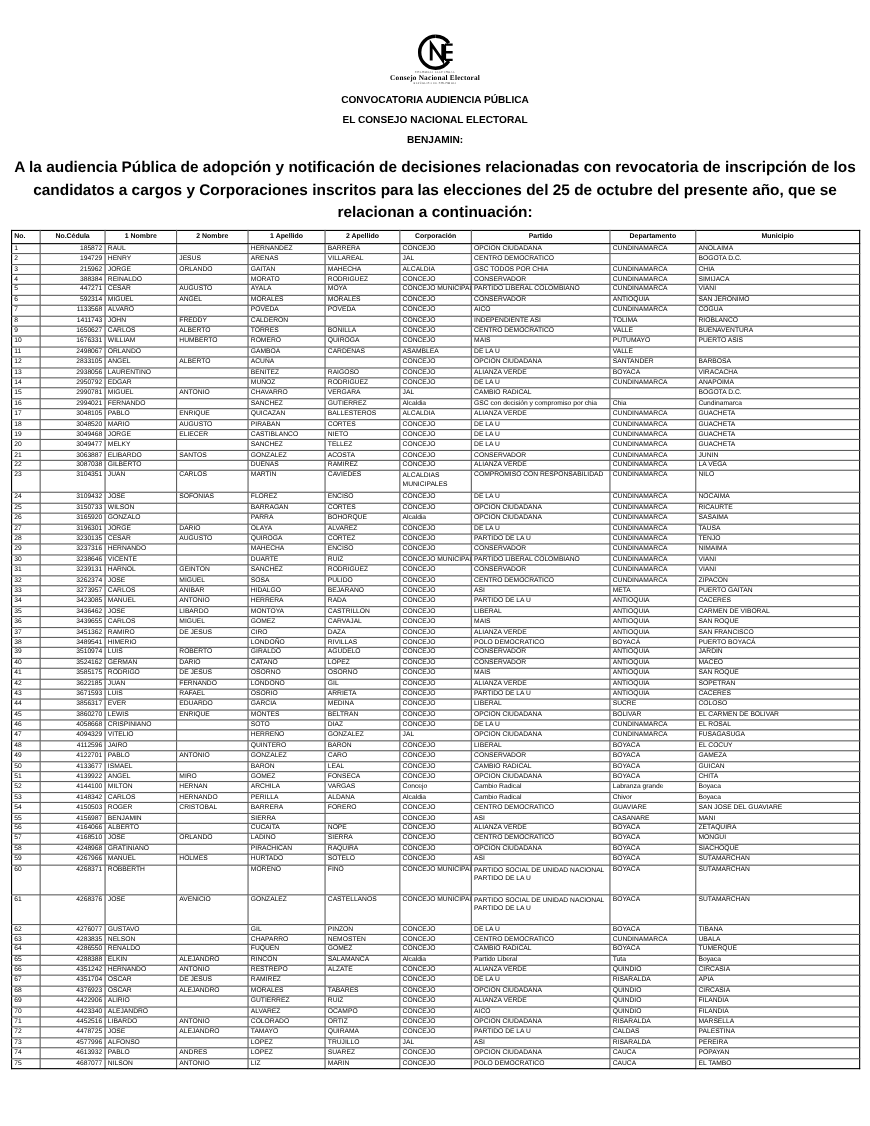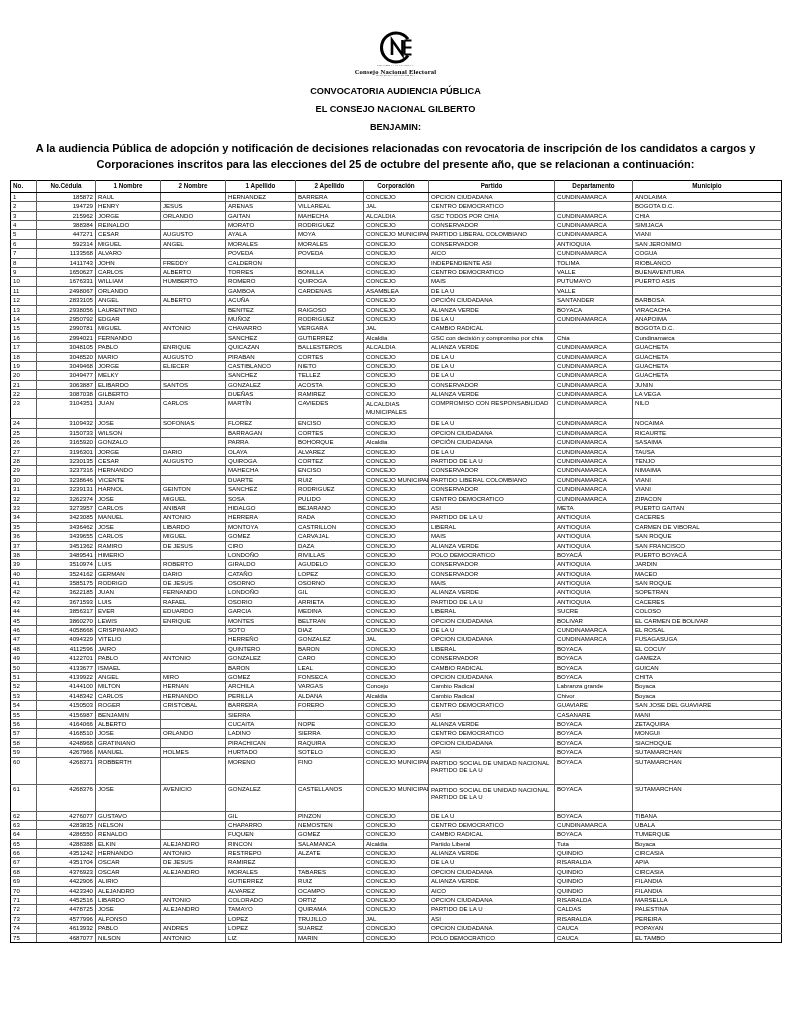--- a/index.html
+++ b/index.html
@@ -63,21 +63,21 @@
     margin-top: 9px;
   }
   .titles .t {
     font-weight: bold;
     font-size: 9.2px;
     line-height: 1.0;
     margin: 0 0 9px 0;
   }
   .intro {
     font-weight: bold;
-    font-size: 11px;
+    font-size: 14px;
     line-height: 1.45;
     text-align: center;
     margin: 4px 10px 0 10px;
   }
 
   
   .table-wrap {
     margin-top: 7px;
     padding: 0 10px 0 10px;
   }
@@ -145,21 +145,21 @@
 
       <path d="M41.5 10.5 L34.5 10.5 M41.5 17.5 L35.5 17.5 M41.5 24.5 L34.5 24.5 M34.5 10.5 L34.5 24.5" fill="none" stroke="#000" stroke-width="2.1"></path>
     </svg>
     <div class="logo-line1">COLOMBIA ELECTORAL</div>
     <div class="logo-line2">Consejo Nacional Electoral</div>
     <div class="logo-line3">REPÚBLICA DE COLOMBIA</div>
   </div>
 
   <div class="titles">
     <div class="t">CONVOCATORIA AUDIENCIA PÚBLICA</div>
-    <div class="t">EL CONSEJO NACIONAL GILBERTO</div>
+    <div class="t">EL CONSEJO NACIONAL ELECTORAL</div>
     <div class="t">BENJAMIN:</div>
   </div>
   <div class="intro">A la audiencia Pública de adopción  y notificación de decisiones relacionadas con revocatoria de inscripción de los candidatos a cargos y Corporaciones inscritos para las elecciones del 25 de octubre del presente año, que se relacionan a continuación:</div>
 
   <div class="table-wrap">
     <table class="grid">
       <colgroup>
         <col class="c-no">
           <col class="c-ced">
           <col class="c-n1">

